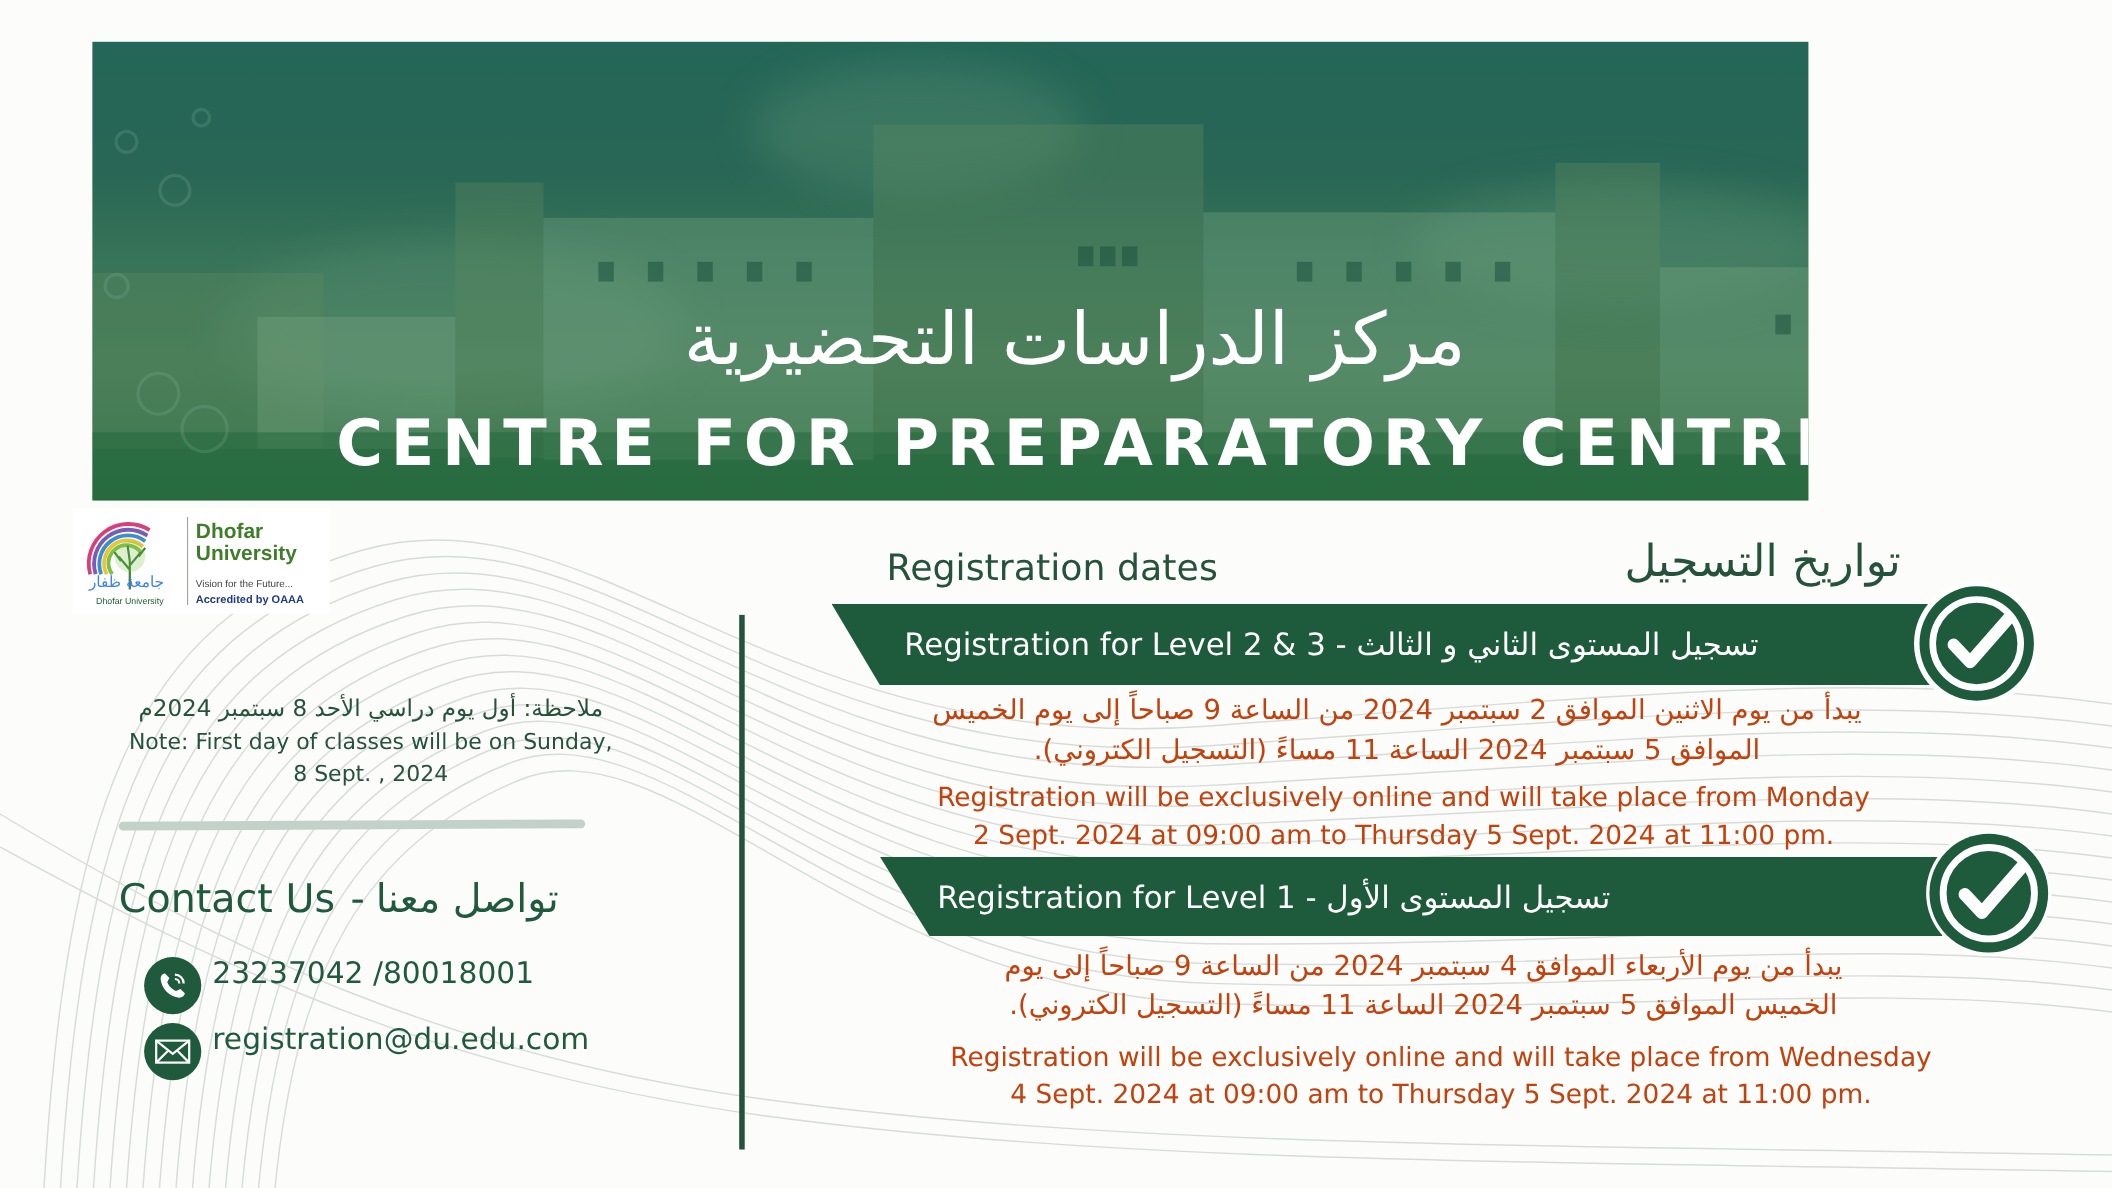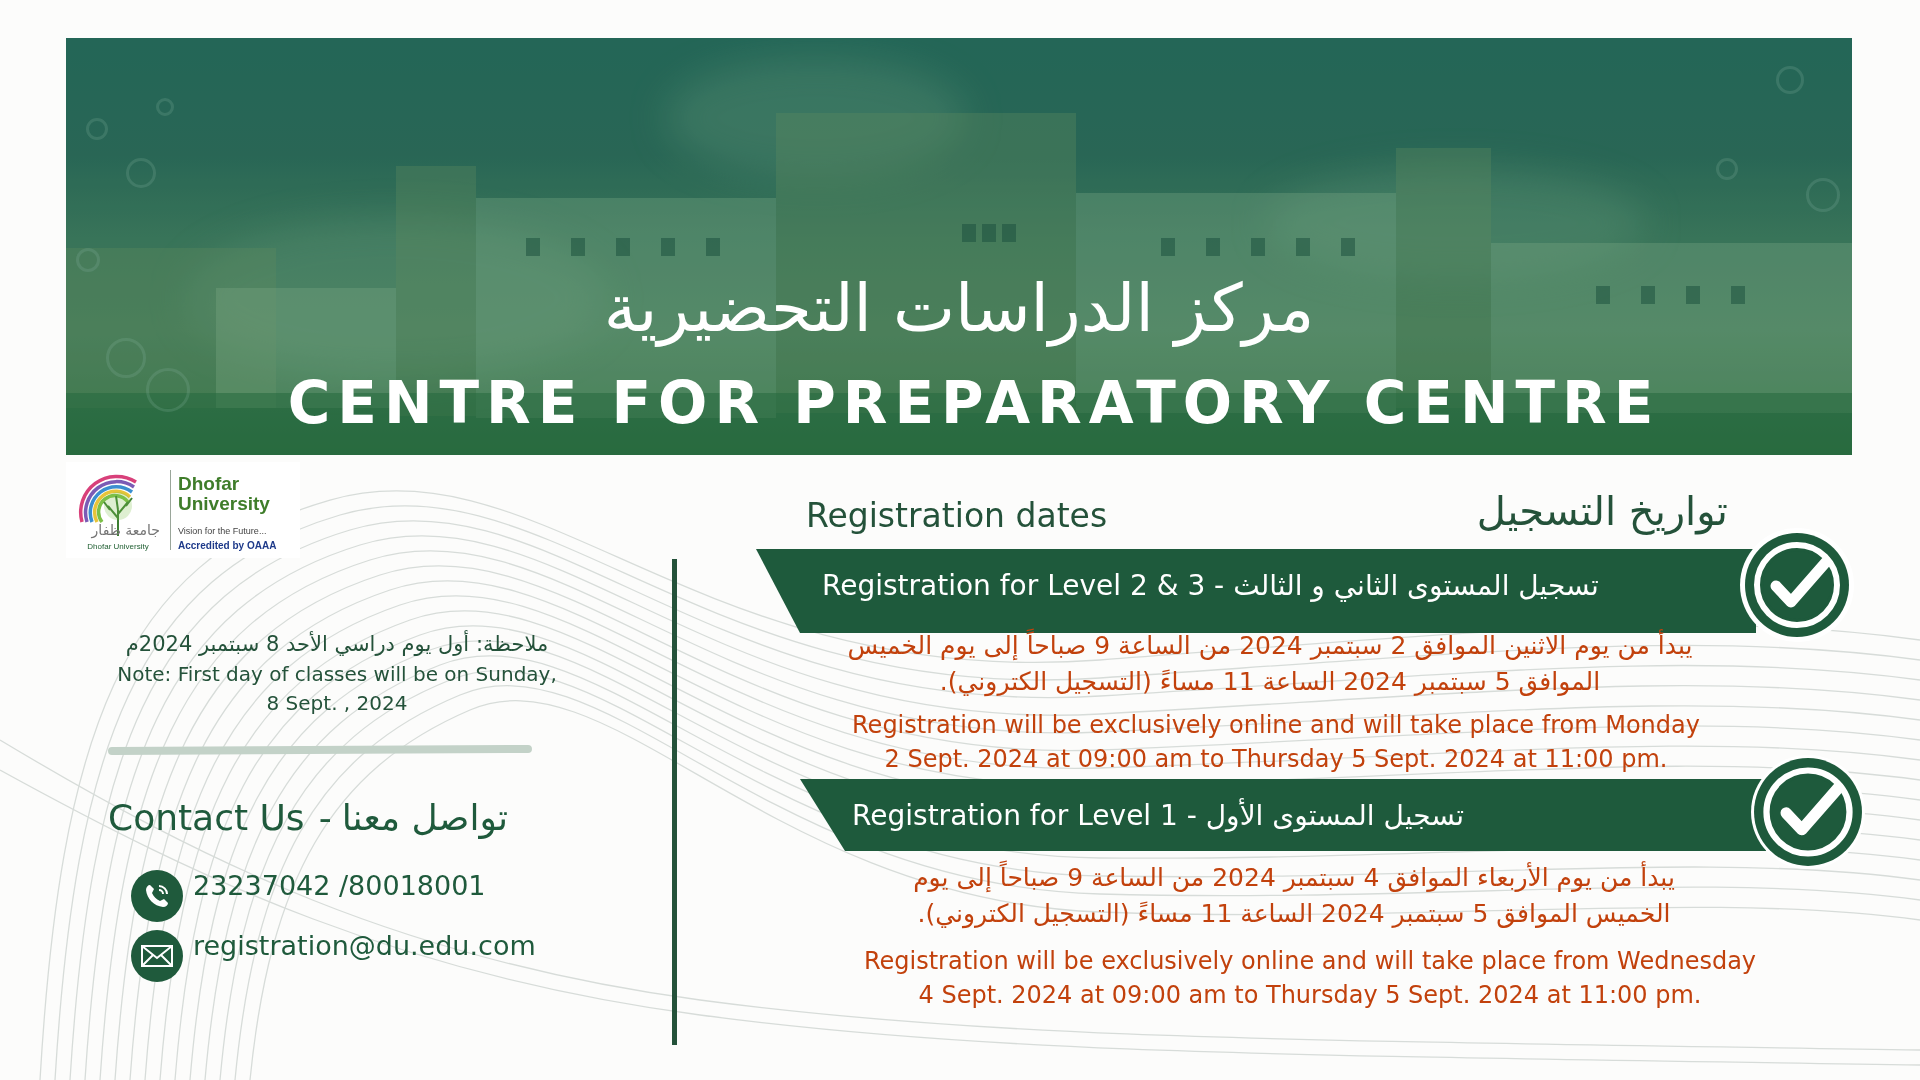--- a/index.html
+++ b/index.html
@@ -4,21 +4,21 @@
 <style>
   * { box-sizing: border-box; margin: 0; padding: 0; }
   html, body { width: 1920px; height: 1080px; overflow: hidden; background: #fcfcfb; }
   body { position: relative; font-family: "DejaVu Sans", sans-serif; color: #24523a; }
 
   
   .waves { position: absolute; left: 0; top: 440px; width: 1920px; height: 640px; z-index: 0; }
 
   
   .banner {
-    position: absolute; left: 66px; top: 38px; width: 1786px; height: 417px;
+    position: absolute; left: 84px; top: 38px; width: 1560px; height: 417px;
     overflow: hidden; z-index: 1;
     background: linear-gradient(180deg, #266a5b 0%, #2c6a58 28%, #3f7a5d 48%, #4b825d 70%, #3d7a4d 86%, #2f7040 100%);
   }
   .banner .sky-cloud { position: absolute; border-radius: 50%; background: rgba(110,160,130,0.35); filter: blur(18px); }
   .banner .bldg { position: absolute; background: rgba(150,190,150,0.32); }
   .banner .bldg.dark { background: rgba(110,150,100,0.35); }
   .banner .win { position: absolute; width: 14px; height: 18px; background: rgba(30,80,60,0.55); }
   .banner .lawn { position: absolute; left: 0; bottom: 0; width: 100%; height: 62px; background: rgba(40,110,60,0.55); }
   .banner .circuit { position: absolute; border: 3px solid rgba(160,200,180,0.22); border-radius: 50%; }
   .banner .shade { position: absolute; inset: 0; background: rgba(25,90,70,0.18); }
@@ -30,21 +30,21 @@
   }
   .banner-title-en {
     position: absolute; left: 0; top: 336px; width: 1786px; text-align: center;
     font-family: "DejaVu Sans", sans-serif; font-weight: bold; font-size: 58px; line-height: 1;
     letter-spacing: 7px; color: #ffffff; padding-left: 30px;
   }
 
   
   .logo { position: absolute; left: 66px; top: 462px; width: 234px; height: 96px; background: #ffffff; z-index: 2; }
   .logo-emblem { position: absolute; left: 4px; top: 4px; width: 96px; height: 88px; }
-  .logo-ar { position: absolute; left: 4px; top: 60px; width: 90px; font-size: 14px; color: #737373; direction: rtl; }
+  .logo-ar { position: absolute; left: 4px; top: 60px; width: 90px; text-align: center; font-size: 14px; color: #3b82f6; direction: rtl; }
   .logo-en-small { position: absolute; left: 2px; top: 80px; width: 100px; text-align: center; font-size: 8px; color: #1f5e31; font-family: "Liberation Sans", sans-serif; }
   .logo-sep { position: absolute; left: 104px; top: 8px; width: 1px; height: 80px; background: #9aa69a; }
   .logo-name { position: absolute; left: 112px; top: 12px; font-family: "Liberation Sans", sans-serif; font-weight: bold; font-size: 19px; line-height: 20px; color: #3f7d2a; }
   .logo-tag { position: absolute; left: 112px; top: 64px; font-family: "Liberation Sans", sans-serif; font-size: 9px; color: #444; }
   .logo-acc { position: absolute; left: 112px; top: 78px; font-family: "Liberation Sans", sans-serif; font-weight: bold; font-size: 10px; color: #1e3a8a; }
 
   
   .note { position: absolute; left: 96px; top: 628px; width: 482px; text-align: center; z-index: 2; color: #24523a; }
   .note-ar { font-size: 21px; line-height: 32px; direction: rtl; }
   .note-en { font-size: 20px; line-height: 29px; font-family: "DejaVu Sans", sans-serif; }
@@ -59,21 +59,21 @@
   .contact-phone { top: 870px; }
   .contact-email { top: 930px; }
 
   .vdivider { position: absolute; left: 672px; top: 559px; width: 5px; height: 486px; background: #24523a; z-index: 2; }
 
   
   .reg-title-en { position: absolute; left: 806px; top: 496px; font-size: 33px; color: #24523a; z-index: 2; }
   .reg-title-ar { position: absolute; right: 192px; top: 488px; font-size: 40px; color: #24523a; direction: rtl; z-index: 2; }
 
   .ribbon { position: absolute; background: #1e5a3c; z-index: 2; color: #fff; display: flex; align-items: center; }
-  .ribbon-1 { left: 756px; top: 549px; width: 1000px; height: 84px; clip-path: polygon(0 0, 100% 0, 100% 100%, 44px 100%); }
+  .ribbon-1 { left: 756px; top: 549px; width: 1000px; height: 74px; clip-path: polygon(0 0, 100% 0, 100% 100%, 44px 100%); }
   .ribbon-2 { left: 800px; top: 779px; width: 966px; height: 72px; clip-path: polygon(0 0, 100% 0, 100% 100%, 45px 100%); }
   .ribbon-text { font-size: 28px; white-space: nowrap; }
   .ribbon-1 .ribbon-text { position: absolute; left: 66px; top: 20px; }
   .ribbon-2 .ribbon-text { position: absolute; right: 302px; top: 20px; }
   .ribbon-text .ar { direction: rtl; unicode-bidi: isolate; }
 
   .check { position: absolute; z-index: 3; width: 114px; height: 114px; border-radius: 50%; background: #ffffff; display: flex; align-items: center; justify-content: center; }
   .check-1 { left: 1740px; top: 528px; }
   .check-2 { left: 1751px; top: 755px; }
 

